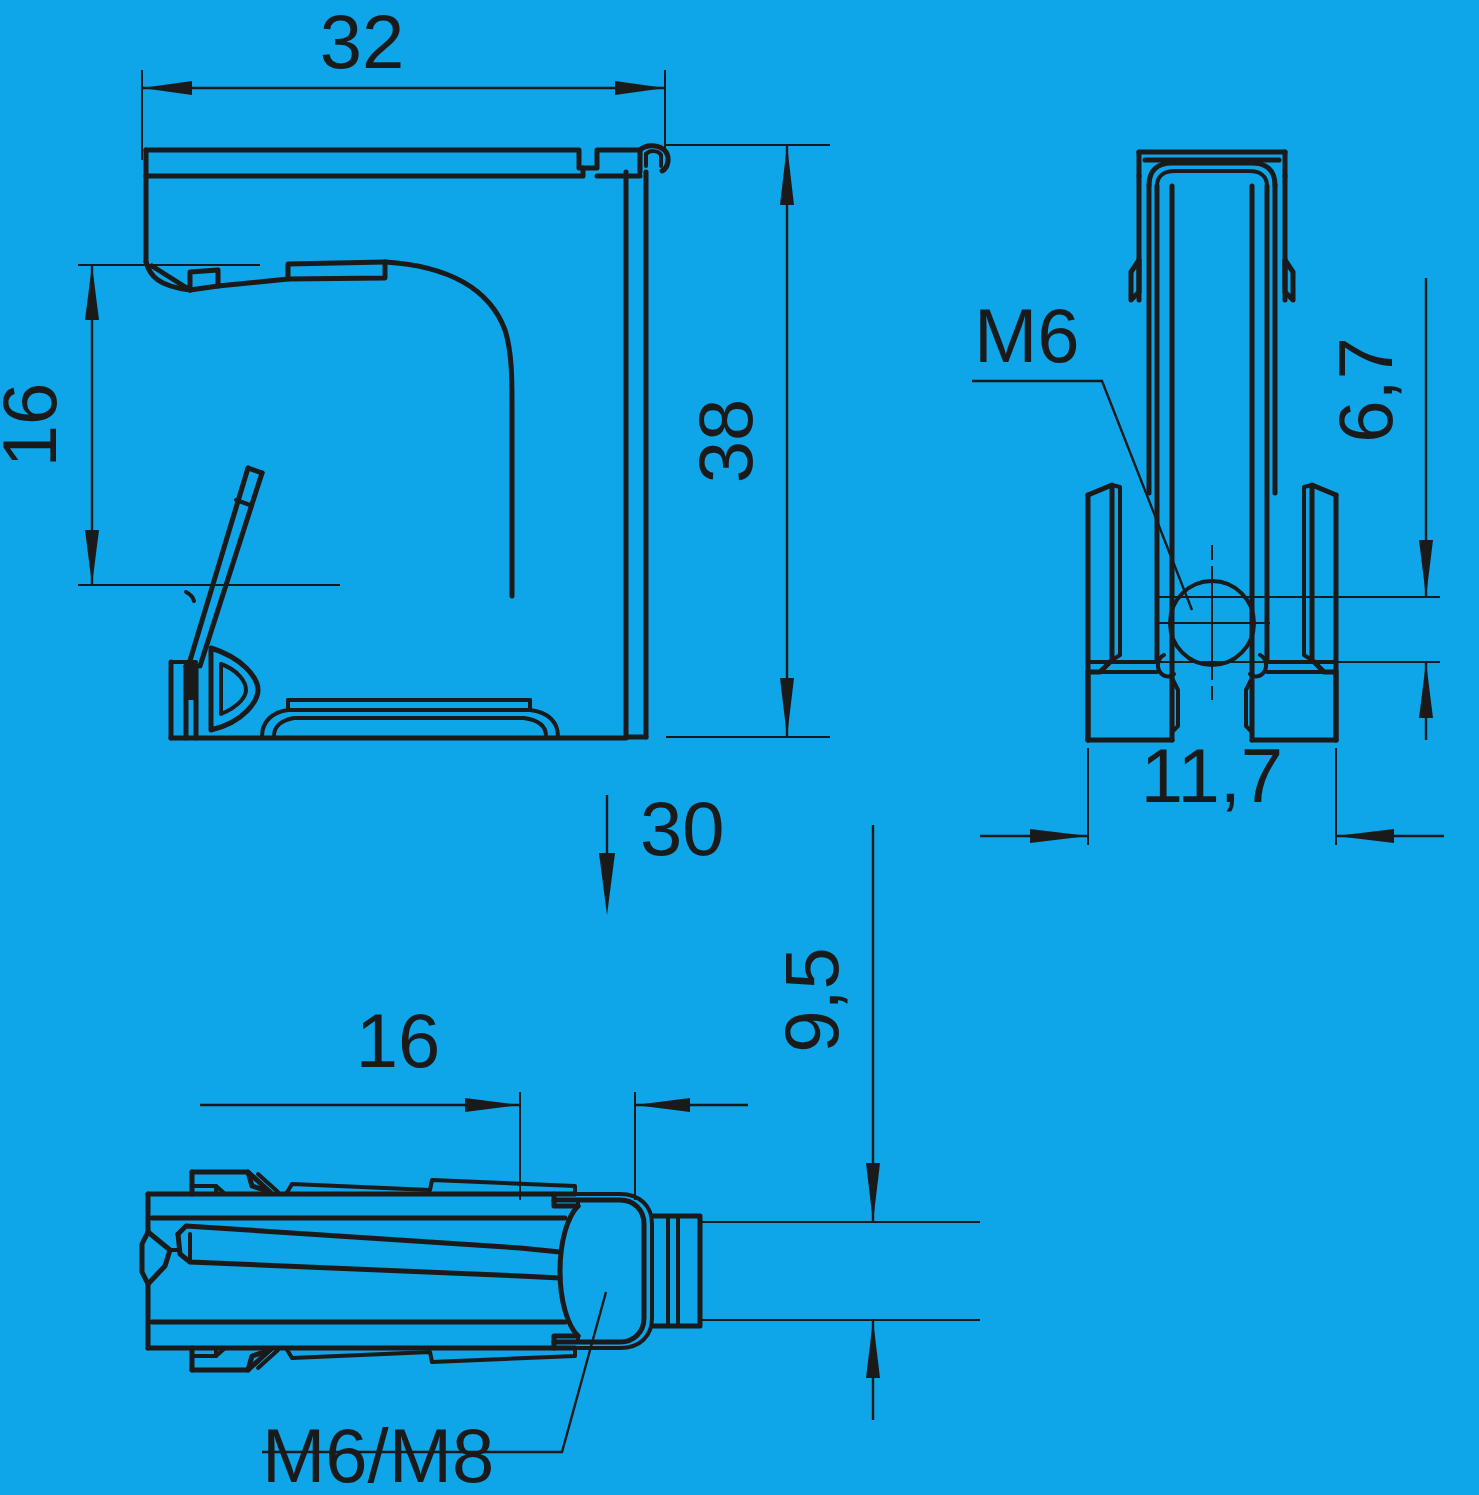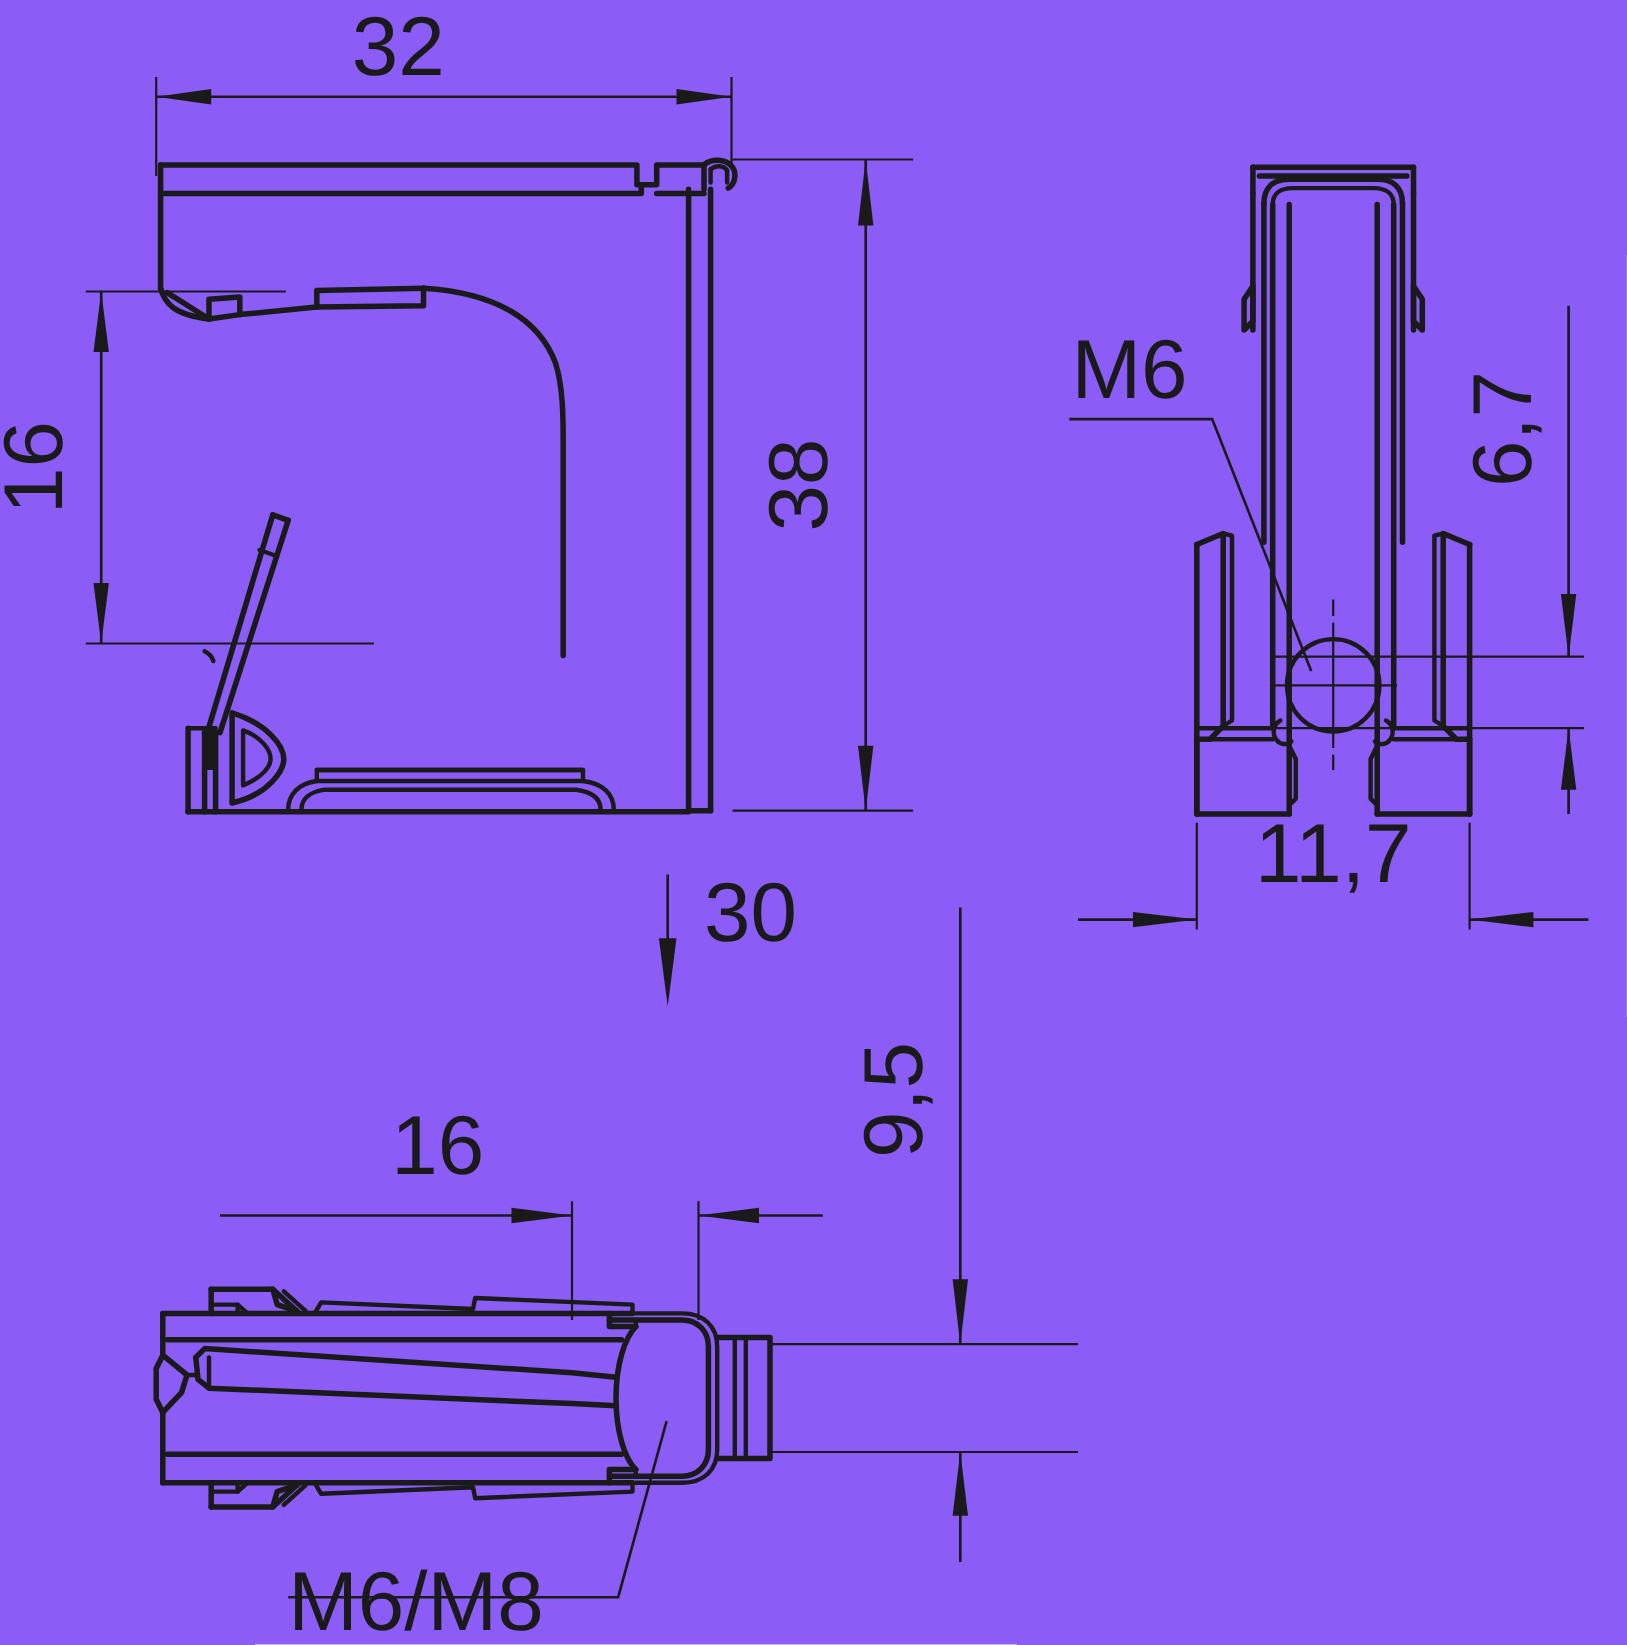--- a/index.html
+++ b/index.html
@@ -1,17 +1,17 @@
 <!DOCTYPE html>
 <html><head>
 <meta charset="utf-8">
 <style>
   html,body{margin:0;padding:0;background:#ffffff;}
   body{width:1479px;height:1495px;font-family:"Liberation Sans",sans-serif;}
-  #sheet{position:relative;width:1479px;height:1495px;background:#8b5cf6;overflow:hidden;}
+  #sheet{position:relative;width:1479px;height:1495px;background:#0ea5e9;overflow:hidden;}
   svg#drawing{position:absolute;left:0;top:0;width:1479px;height:1495px;}
   .ln{fill:none;stroke:#1a1a1a;}
   .thick{stroke-width:5;stroke-linecap:round;stroke-linejoin:round;}
   .med{stroke-width:4;stroke-linecap:round;stroke-linejoin:round;}
   .thin{stroke-width:2.4;stroke-linecap:butt;}
   .xthin{stroke-width:2;stroke-linecap:butt;}
   .fillblk{fill:#1a1a1a;stroke:none;}
   .dimtxt{font-family:"Liberation Sans",sans-serif;fill:#1a1a1a;font-size:76px;}
   .labtxt{font-family:"Liberation Sans",sans-serif;fill:#1a1a1a;font-size:76px;}
 </style>

